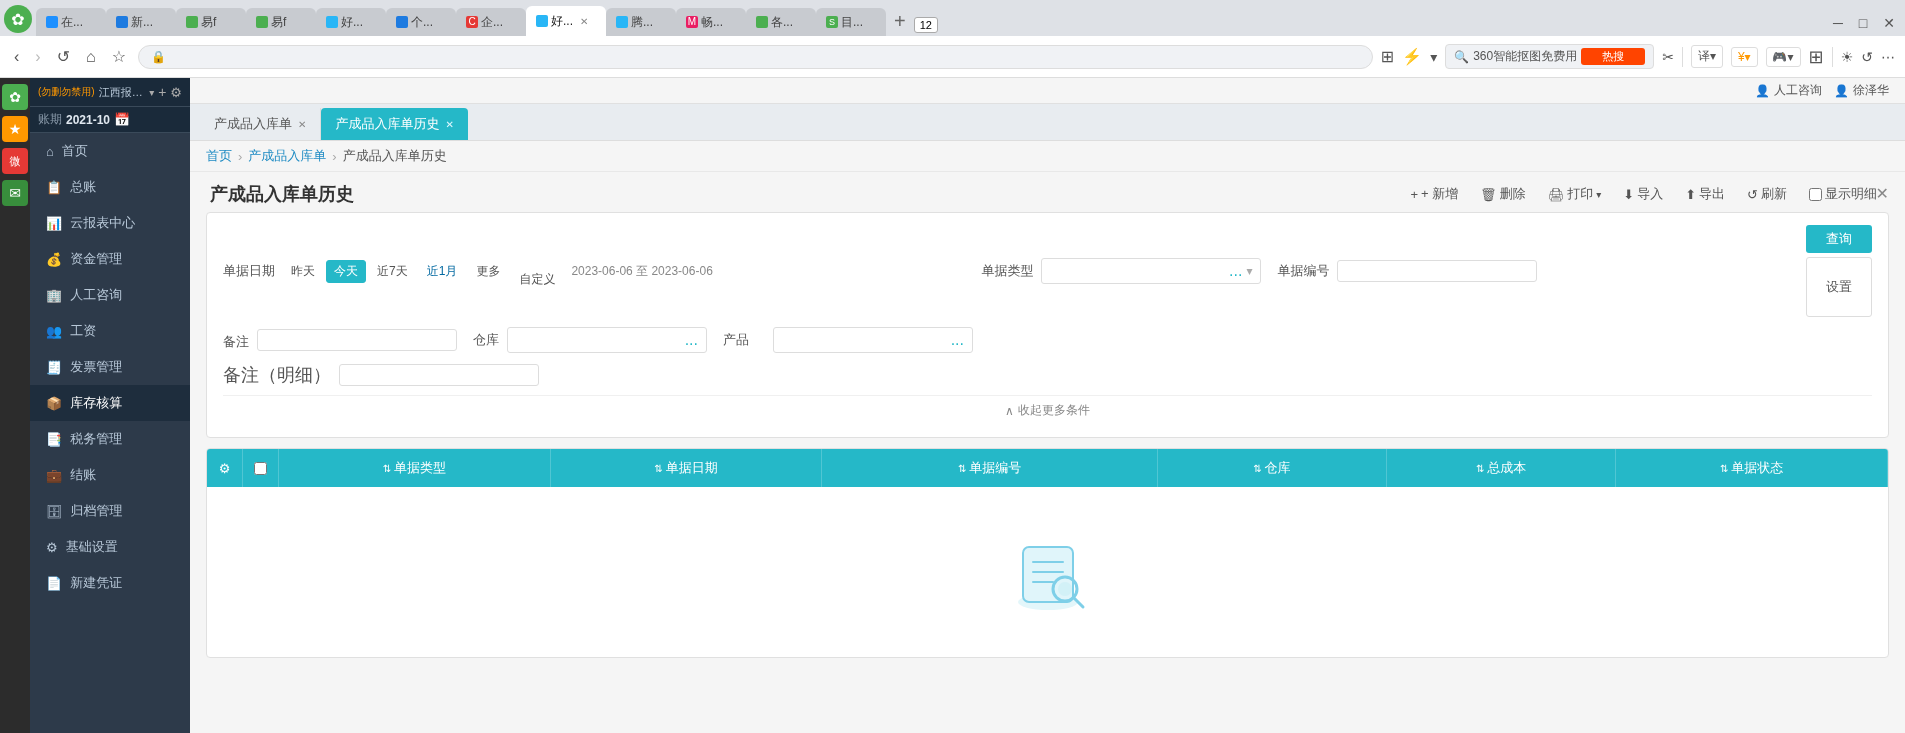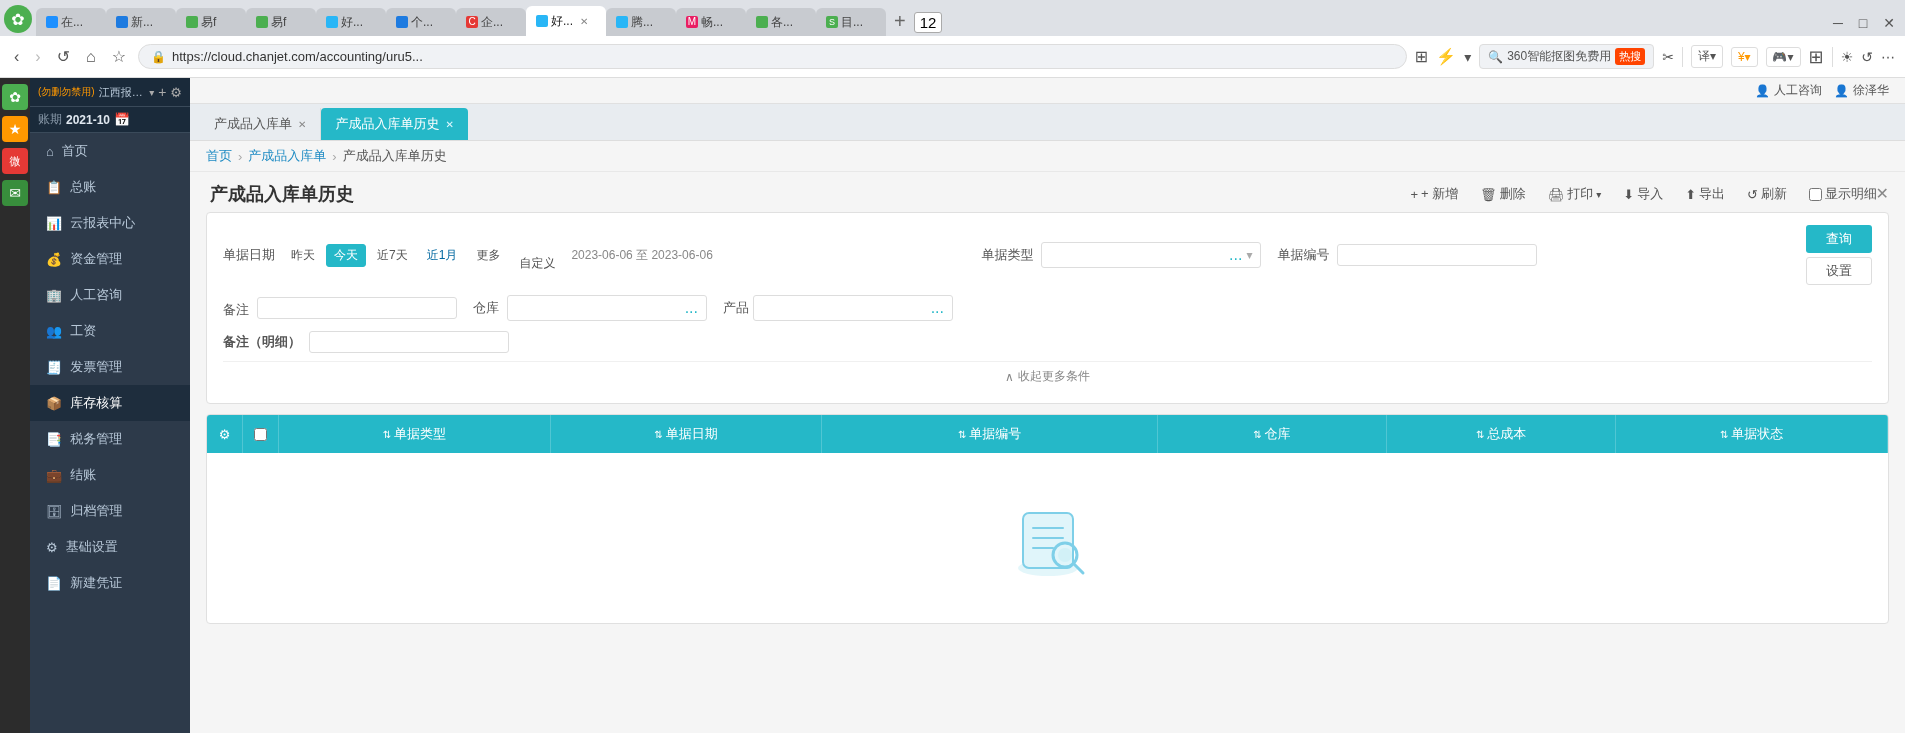--- a/index.html
+++ b/index.html
@@ -59,51 +59,50 @@
     <div style="display:flex; align-items:center; height:28px; padding:0 10px; border-radius:6px 6px 0 0; background:#c8cbd0; color:#444; font-size:12px; max-width:90px; min-width:70px; gap:3px; cursor:pointer;">
       <span style="width:12px; height:12px; background:#4caf50; border-radius:2px; display:inline-block;"></span>
       <span>各...</span>
     </div>
     <div style="display:flex; align-items:center; height:28px; padding:0 10px; border-radius:6px 6px 0 0; background:#c8cbd0; color:#444; font-size:12px; max-width:90px; min-width:70px; gap:3px; cursor:pointer;">
       <span style="width:12px; height:12px; background:#4caf50; border-radius:2px; display:inline-block; color:#fff; font-size:9px; text-align:center; line-height:12px;">S</span>
       <span>目...</span>
     </div>
 
     <button style="background:none; border:none; font-size:20px; color:#666; cursor:pointer; padding:0 8px; margin-bottom:3px;">+</button>
-    <div style="border:1px solid #aaa; border-radius:3px; padding:1px 5px; font-size:15px; background:#fff; margin-bottom:3px; margin-right:4px;">12</div>
+    <div style="border:1px solid #aaa; border-radius:3px; padding:1px 5px; font-size:11px; background:#fff; margin-bottom:3px; margin-right:4px;">12</div>
 
     <div style="flex:1;"></div>
 
     <div style="display:flex; align-items:center; gap:4px; margin-bottom:3px;">
       <span style="cursor:pointer; font-size:14px; padding:2px 6px; color:#555;">─</span>
       <span style="cursor:pointer; font-size:14px; padding:2px 6px; color:#555;">□</span>
       <span style="cursor:pointer; font-size:14px; padding:2px 6px; color:#555;">✕</span>
     </div>
   </div>
 
   <div style="display:flex; align-items:center; height:42px; background:#fff; padding:0 10px; gap:8px; border-bottom:1px solid #ddd;">
     <button style="background:none; border:none; font-size:16px; color:#555; cursor:pointer; padding:4px;">‹</button>
     <button style="background:none; border:none; font-size:16px; color:#bbb; cursor:pointer; padding:4px;">›</button>
     <button style="background:none; border:none; font-size:16px; color:#555; cursor:pointer; padding:4px;">↺</button>
     <button style="background:none; border:none; font-size:16px; color:#555; cursor:pointer; padding:4px;">⌂</button>
     <button style="background:none; border:none; font-size:16px; color:#555; cursor:pointer; padding:4px;">☆</button>
 
     <div style="flex:1; display:flex; align-items:center; background:#f0f2f5; border:1px solid #ddd; border-radius:20px; padding:4px 12px; gap:6px;">
       <span style="font-size:12px; color:#555;">🔒</span>
-      <span style="font-size:13px; color:#333; flex:1;">https://cloud.chanjet.com/accounting/uru5...</span>
     </div>
 
     <div style="cursor:pointer; font-size:16px; color:#555;">⊞</div>
     <div style="cursor:pointer; font-size:16px; color:#555;">⚡</div>
     <div style="cursor:pointer; font-size:14px; color:#555;">▾</div>
 
     <div style="display:flex; align-items:center; background:#f0f2f5; border:1px solid #ddd; border-radius:4px; padding:3px 8px; gap:4px; font-size:12px; color:#555; cursor:pointer;">
       <span>🔍</span>
       <span>360智能抠图免费用</span>
-      <span style="background:#ff4400; color:#fff; padding:1px 4px; border-radius:3px; font-size:11px;">热搜</span>
+      <span style="background:#ff4400; color:#fff; padding:1px 21px; border-radius:3px; font-size:11px;">热搜</span>
     </div>
 
     <div style="display:flex; gap:8px; align-items:center; color:#555; font-size:14px;">
       <span style="cursor:pointer;">✂</span>
       <span style="width:1px; height:20px; background:#ddd; display:inline-block;"></span>
       <span style="cursor:pointer; border:1px solid #ddd; padding:2px 6px; border-radius:3px; font-size:12px;">译▾</span>
       <span style="cursor:pointer; border:1px solid #ddd; padding:2px 6px; border-radius:3px; font-size:12px; color:#ff9800;">¥▾</span>
       <span style="cursor:pointer; border:1px solid #ddd; padding:2px 6px; border-radius:3px; font-size:12px;">🎮▾</span>
       <span style="cursor:pointer; font-size:18px;">⊞</span>
       <span style="width:1px; height:20px; background:#ddd; display:inline-block;"></span>
@@ -290,50 +289,50 @@
           </div>
         </div>
 
         <div style="display:flex; align-items:center; gap:8px;">
           <span style="font-size:13px; color:#555;">单据编号</span>
           <input type="text" style="border: 1px solid rgb(221, 221, 221); border-radius: 3px; padding: 3px 8px; min-width: 200px; font-size: 12px; background: rgb(255, 255, 255);" placeholder="">
         </div>
 
         <div style="display:flex; flex-direction:column; gap:4px; margin-left:auto;">
           <button style="background:#25b8c8; color:#fff; border:none; border-radius:3px; padding:5px 20px; font-size:13px; cursor:pointer;">查询</button>
-          <button style="background:#fff; color:#555; border:1px solid #ddd; border-radius:3px; padding:4px 18px; font-size:13px; cursor:pointer;">设置</button>
+          <button style="background:#fff; color:#555; border:1px solid #ddd; border-radius:3px; padding:20px 18px; font-size:13px; cursor:pointer;">设置</button>
         </div>
       </div>
 
       <div style="display:flex; align-items:center; gap:16px; flex-wrap:wrap;">
         <div style="display:flex; align-items:flex-end; gap:8px;">
           <span style="font-size:13px; color:#555;">备注</span>
           <input type="text" style="border: 1px solid rgb(221, 221, 221); border-radius: 3px; padding: 3px 8px; min-width: 200px; font-size: 12px; background: rgb(255, 255, 255);" placeholder="">
         </div>
 
         <div style="display:flex; align-items:center; gap:8px;">
           <span style="font-size:13px; color:#555;">仓库</span>
           <div style="display:flex; align-items:center; border:1px solid #ddd; border-radius:3px; padding:3px 8px; min-width:200px; cursor:pointer; background:#fff; font-size:12px;">
             <span style="flex:1; color:#bbb;"></span>
             <span style="font-size:16px; color:#25b8c8;">...</span>
           </div>
         </div>
 
-        <div style="display:flex; align-items:center; gap:4px;">
+        <div style="display:flex; align-items:center; gap:24px;">
           <span style="font-size:13px; color:#555;">产品</span>
           <div style="display:flex; align-items:center; border:1px solid #ddd; border-radius:3px; padding:3px 8px; min-width:200px; cursor:pointer; background:#fff; font-size:12px;">
             <span style="flex:1; color:#bbb;"></span>
             <span style="font-size:16px; color:#25b8c8;">...</span>
           </div>
         </div>
       </div>
 
       <div style="display:flex; align-items:center; gap:16px; flex-wrap:wrap; margin-top:10px;">
         <div style="display:flex; align-items:center; gap:8px;">
-          <span style="font-size:13px; color:#555;font-weight:bold;">备注（明细）</span>
+          <span style="font-size:18px; color:#555;">备注（明细）</span>
           <input type="text" style="border: 1px solid rgb(221, 221, 221); border-radius: 3px; padding: 3px 8px; min-width: 200px; font-size: 12px; background: rgb(255, 255, 255);" placeholder="">
         </div>
       </div>
 
       <div style="display:flex; align-items:center; justify-content:center; gap:4px; font-size:12px; color:#888; cursor:pointer; padding:6px; width:100%; border-top:1px solid #f0f0f0; margin-top:8px;">
         <span>∧</span>
         <span>收起更多条件</span>
       </div>
     </div>
 

